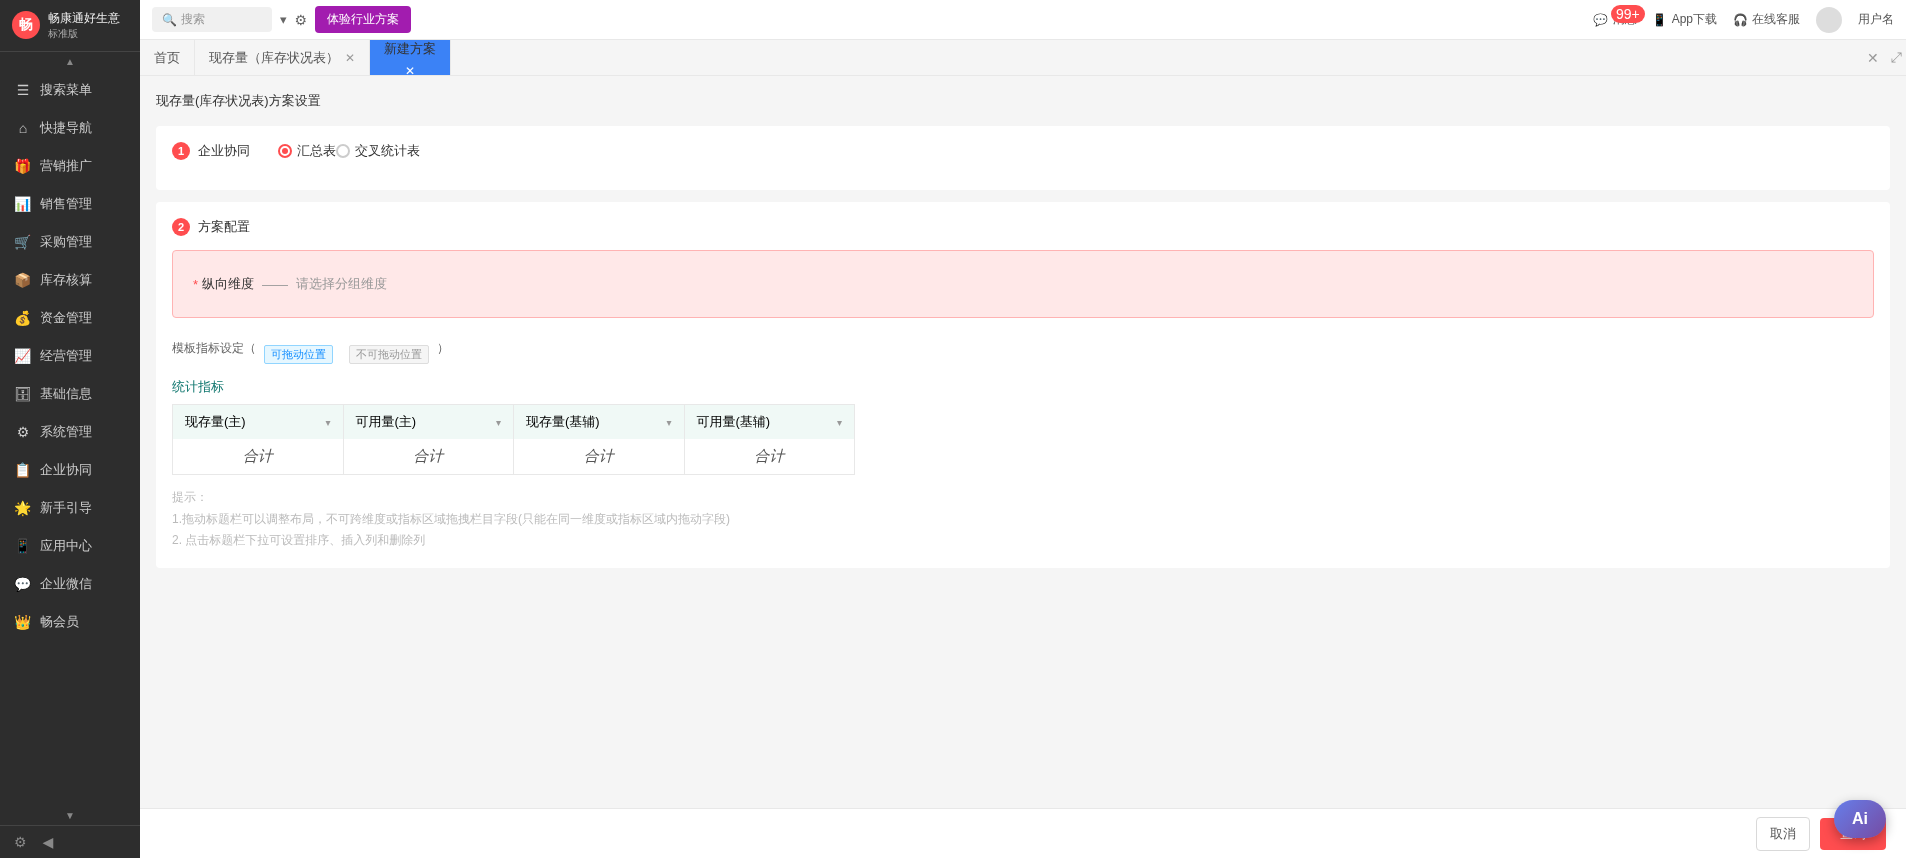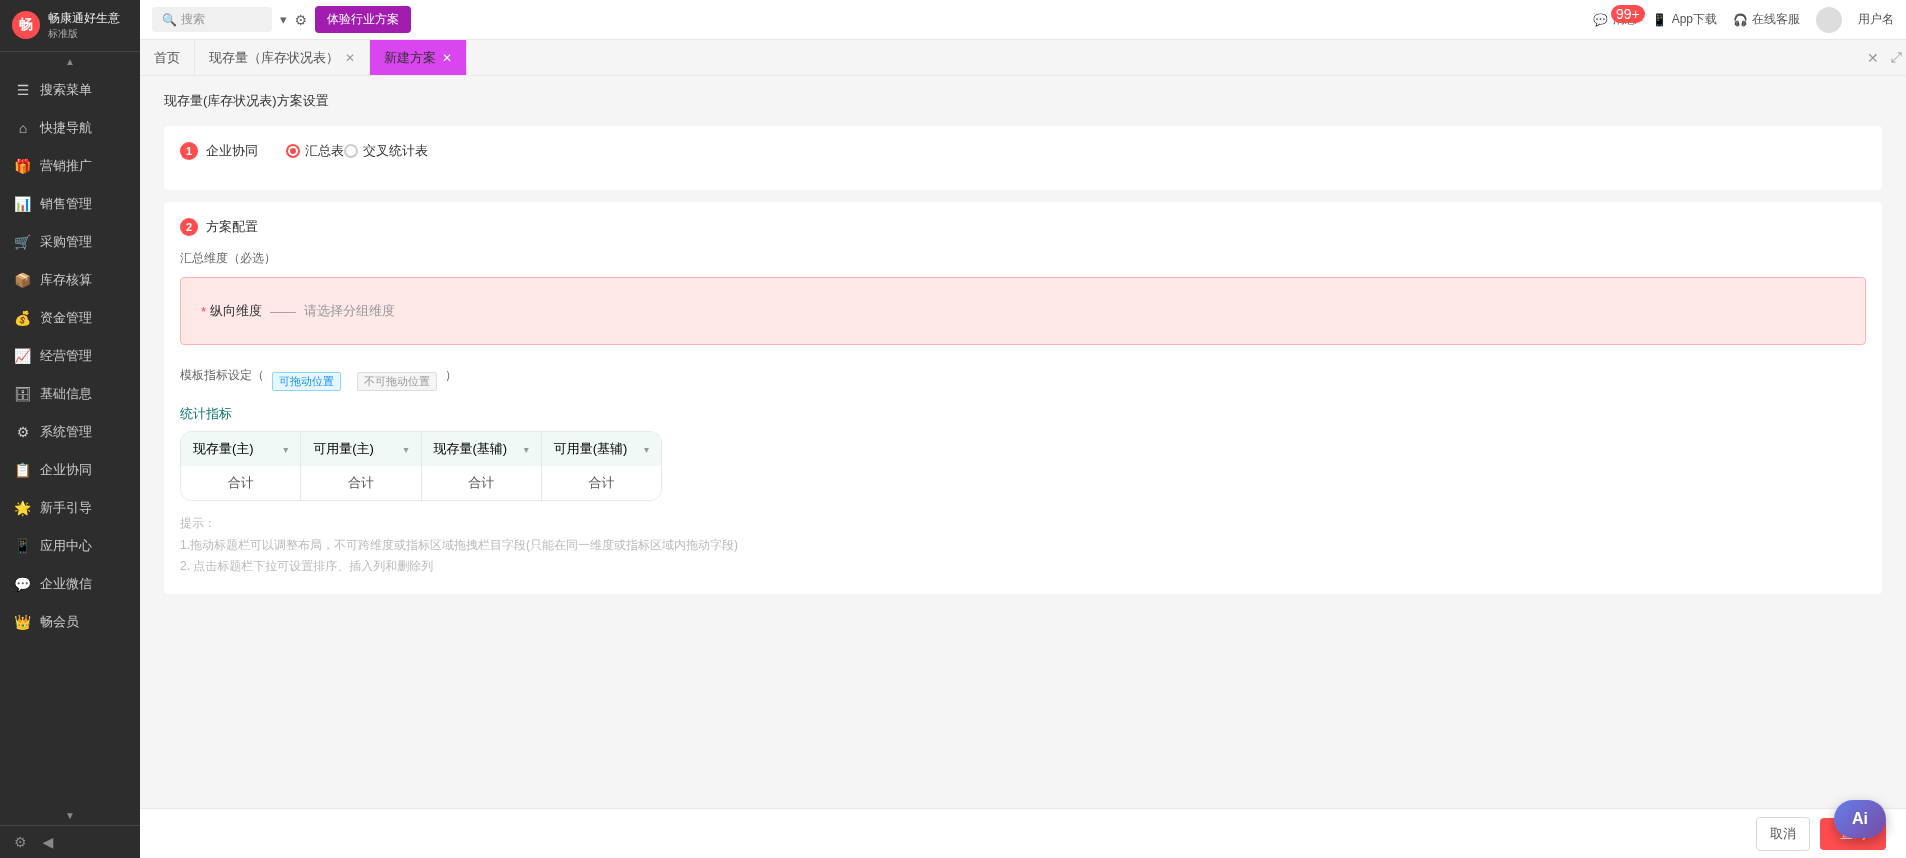--- a/index.html
+++ b/index.html
@@ -106,34 +106,34 @@
       display: flex;
       align-items: stretch;
       padding-left: 0;
     }
     .tab {
       display: flex; align-items: center; padding: 0 14px; gap: 6px;
       font-size: 13px; color: #555; cursor: pointer; border-right: 1px solid #e8e8e8;
       background: #f5f5f5;
     }
     .tab.active {
-      background: #d946ef; color: #333; font-weight: 500;
+      background: #3b82f6; color: #333; font-weight: 500; flex-direction: column;
     }
     .tab-close { color: #999; font-size: 12px; cursor: pointer; }
     .tab-new {
       background: #ff4d4f; color: white; font-weight: 500;
     }
     .tab-new .tab-close { color: white; }
 
     
     .content {
       flex: 1;
       background: #f5f5f5;
       overflow-y: auto;
-      padding: 16px 24px;
+      padding: 16px 16px;
       position: relative;
     }
     .page-title { font-size: 13px; color: #333; margin-bottom: 16px; }
 
     
     .section {
       background: #fff;
       border-radius: 4px;
       margin-bottom: 12px;
       padding: 16px;
@@ -185,31 +185,31 @@
     .indicator-label { font-size: 12px; color: #666; margin-bottom: 8px; display: flex; align-items: center; gap: 8px; }
     .indicator-tag {
       display: inline-block; background: #e6f7ff; border: 1px solid #91d5ff;
       color: #1890ff; font-size: 11px; border-radius: 2px; padding: 1px 6px; margin-top: 13px;
     }
     .indicator-tag.movable { background: #e6f7ff; border-color: #91d5ff; color: #1890ff; }
     .indicator-tag.fixed { background: #f5f5f5; border-color: #ddd; color: #999; }
 
     
     .stats-title { font-size: 13px; color: #0f766e; font-weight: 500; margin-bottom: 8px; }
-    .stats-table { border: 1px solid #e8e8e8; border-radius: 12px; overflow: hidden; width: 482px; }
+    .stats-table { border: 1px solid #e8e8e8; border-radius: 0; overflow: hidden; width: 683px; }
     .stats-table-header { display: flex; background: #f0f9f6; }
     .stats-table-body { display: flex; background: #fff; }
     .stats-col {
       flex: 1; border-right: 1px solid #e8e8e8; padding: 8px 12px;
       display: flex; align-items: center; justify-content: space-between; font-size: 13px;
     }
     .stats-col:last-child { border-right: none; }
     .stats-col-body {
       flex: 1; border-right: 1px solid #e8e8e8; padding: 8px 12px;
-      text-align: center; font-size: 13px; color: #555;
+      text-align: center; font-size: 15px; color: #555; font-style: italic;
     }
     .stats-col-body:last-child { border-right: none; }
     .col-chevron { color: #999; font-size: 10px; }
 
     
     .tips { font-size: 12px; color: #bbb; line-height: 1.8; margin-top: 12px; }
 
     
     .save-row { display: flex; align-items: center; gap: 6px; font-size: 13px; color: #555; }
     .save-checkbox { width: 14px; height: 14px; border: 1px solid #ccc; cursor: pointer; }
@@ -394,21 +394,20 @@
       </div>
     </div>
 
     <div class="section">
       <div class="section-header">
         <div class="step-badge">2</div>
         <span class="section-title">方案配置</span>
       </div>
 
       <div class="config-section">
-        <div class="config-label">汇总维度（必选）</div>
 
         <div class="dimension-area">
           <span class="dimension-required">*</span>
           <span class="dimension-label">纵向维度</span>
           <span class="dimension-dash">——</span>
           <span class="dimension-placeholder">请选择分组维度</span>
         </div>
 
         <div class="indicator-settings">
           <div class="indicator-label">

